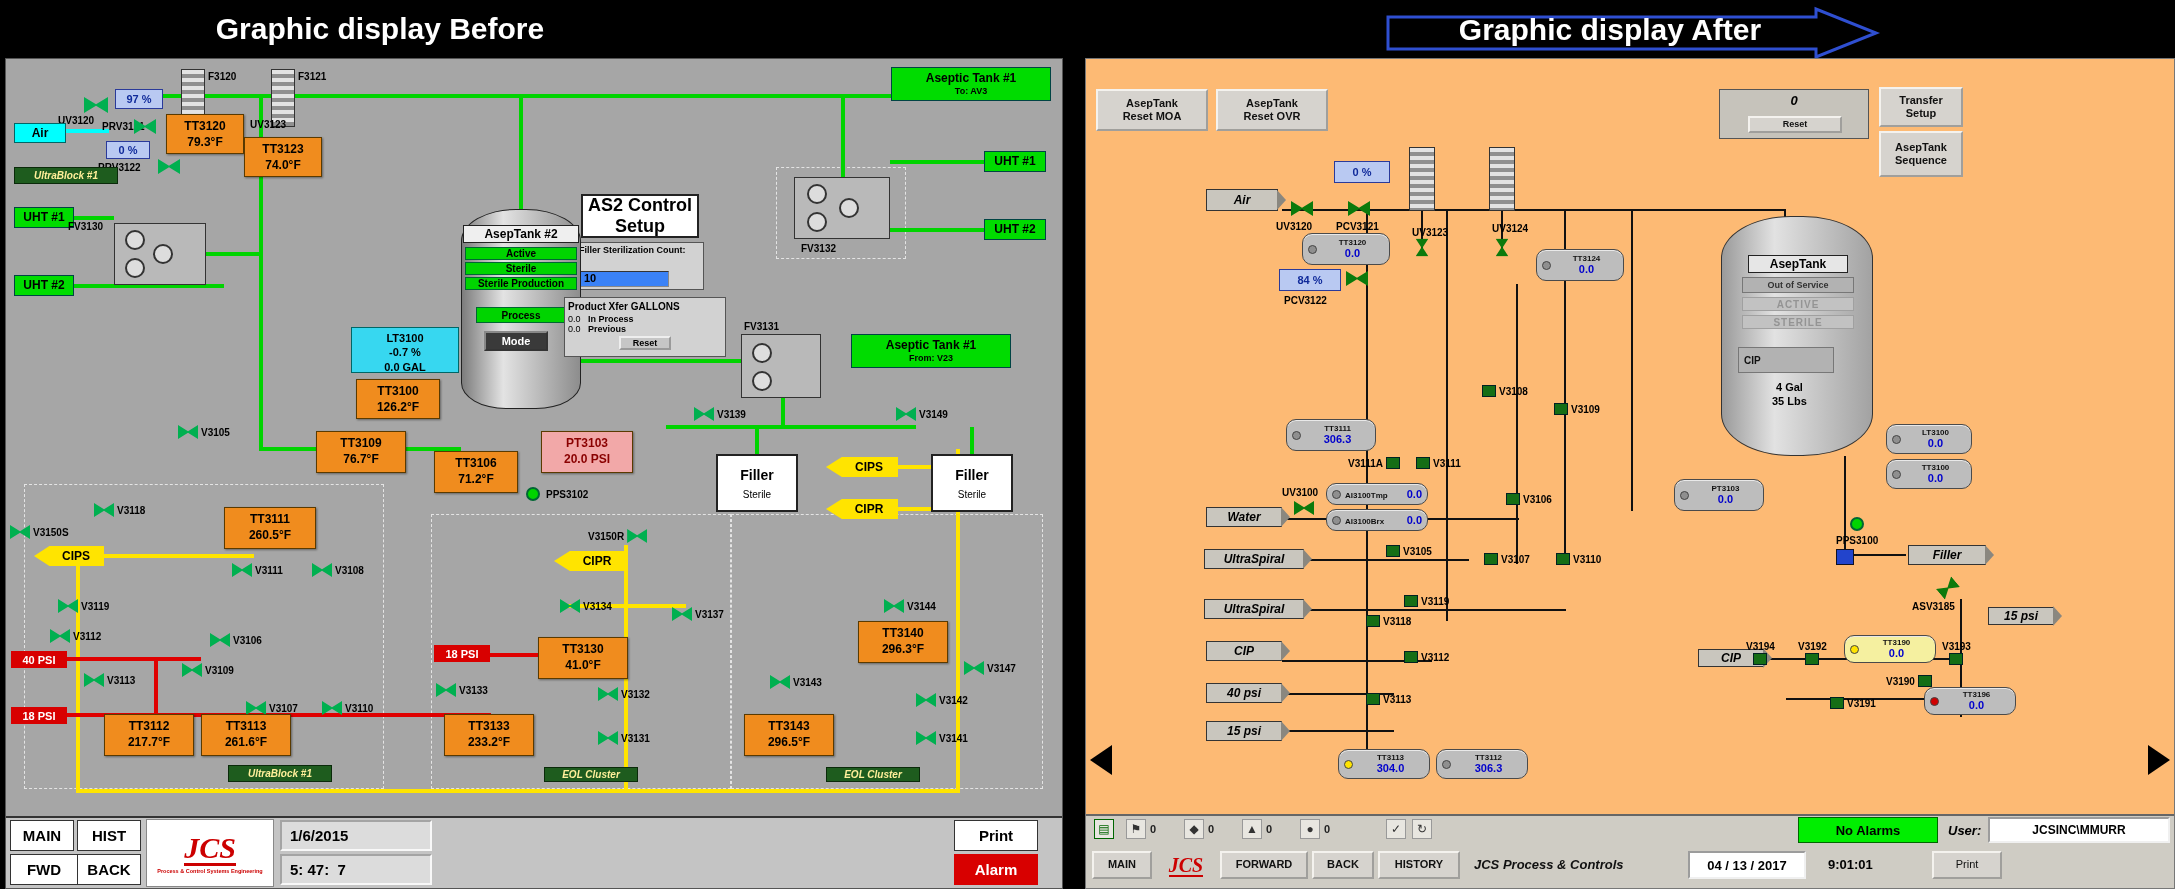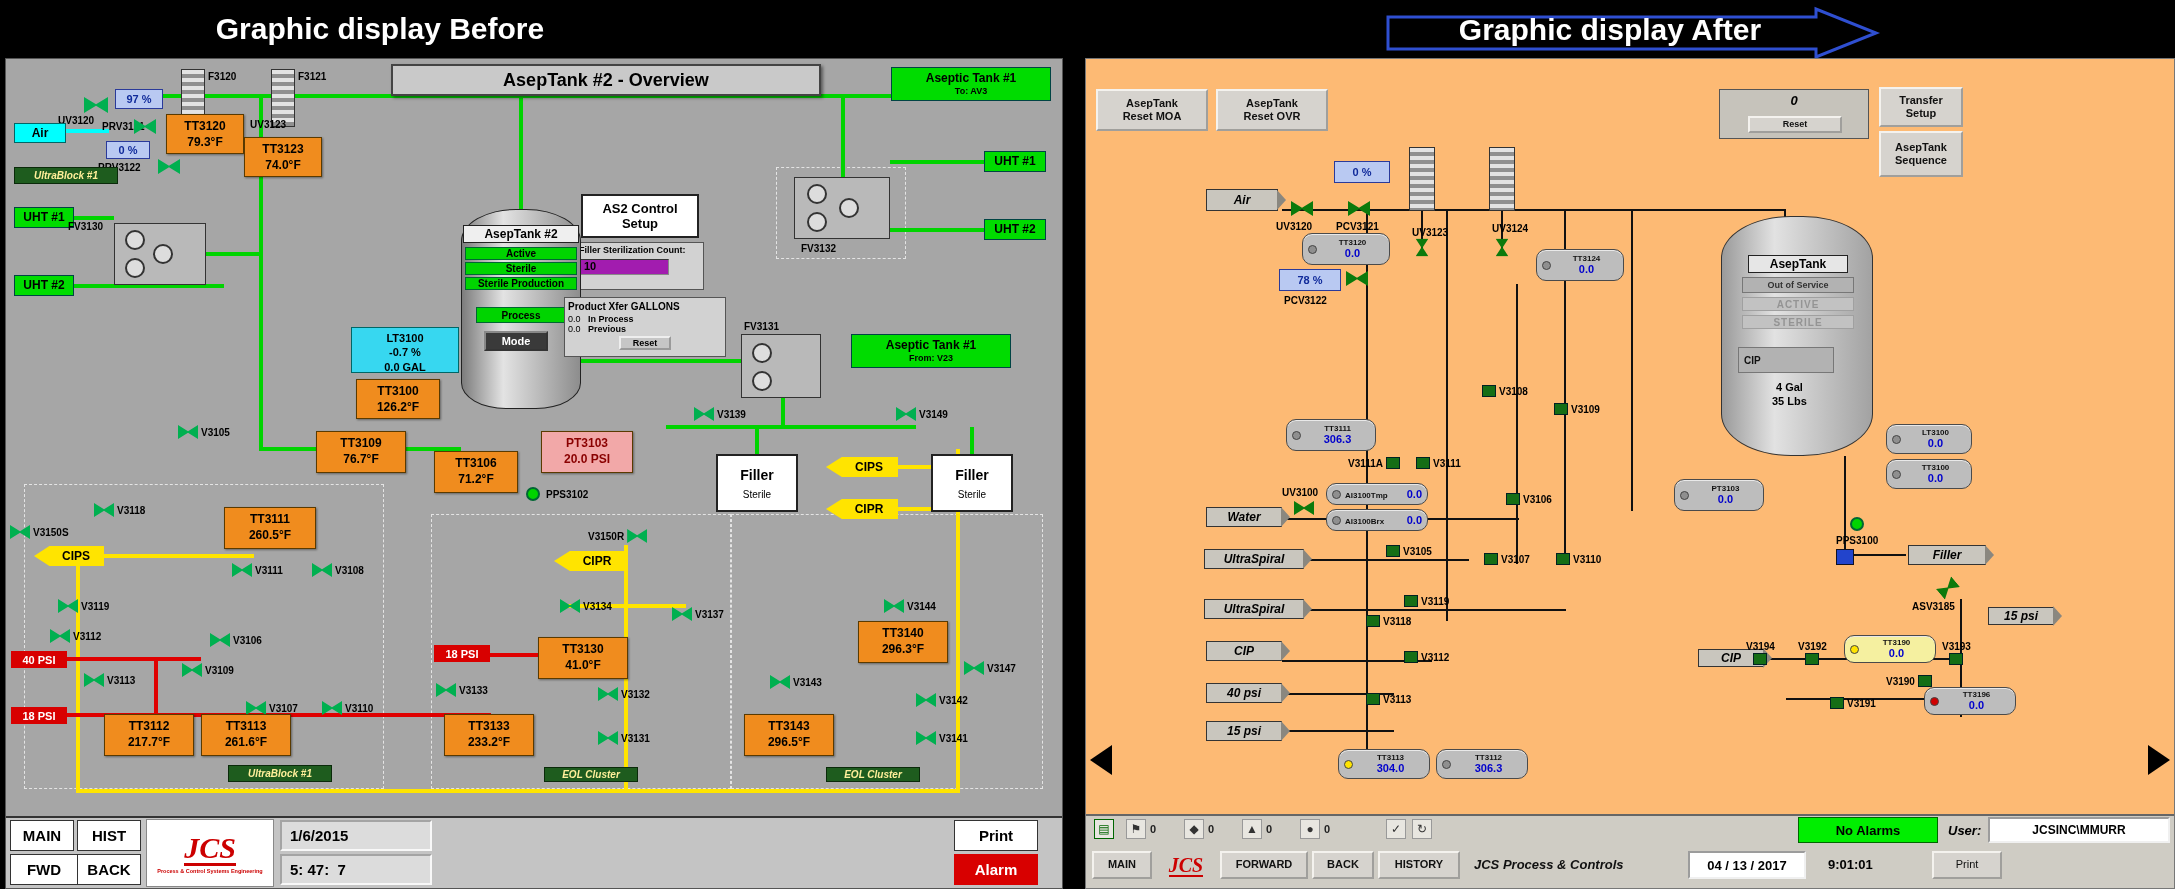--- a/index.html
+++ b/index.html
@@ -110,21 +110,20 @@
   <div class="pipe" style="left:98px;top:495px;width:150px;height:4px;background:#ffe400"></div>
   <div class="pipe" style="left:892px;top:406px;width:58px;height:4px;background:#ffe400"></div>
   <div class="pipe" style="left:892px;top:448px;width:58px;height:4px;background:#ffe400"></div>
   <div class="pipe" style="left:618px;top:486px;width:4px;height:246px;background:#ffe400"></div>
   <div class="pipe" style="left:560px;top:545px;width:120px;height:4px;background:#ffe400"></div>
   <div class="pipe" style="left:35px;top:598px;width:160px;height:4px;background:#e00000"></div>
   <div class="pipe" style="left:35px;top:654px;width:450px;height:4px;background:#e00000"></div>
   <div class="pipe" style="left:148px;top:600px;width:4px;height:56px;background:#e00000"></div>
   <div class="pipe" style="left:484px;top:594px;width:130px;height:4px;background:#e00000"></div>
 
-  <div class="titlebox abs" style="left:385px;top:5px;width:430px;height:32px">AsepTank #2 - Overview</div>
 
   <div class="pctbox" style="left:109px;top:30px;width:48px;height:20px">97 %</div>
   <div class="fcol" style="left:175px;top:10px;width:24px;height:58px"></div>
   <div class="lbl" style="left:202px;top:12px">F3120</div>
   <div class="fcol" style="left:265px;top:10px;width:24px;height:58px"></div>
   <div class="lbl" style="left:292px;top:12px">F3121</div>
   <div class="bt2" style="left:78px;top:38px;width:24px;height:16px" able="true"></div>
   <div class="lbl" style="left:52px;top:56px">UV3120</div>
   <div class="ctag" style="left:8px;top:64px;width:52px;height:20px">Air</div>
   <div class="lbl" style="left:96px;top:62px">PRV3121</div>
@@ -158,27 +157,27 @@
   </div>
   <div class="gtag2" style="left:978px;top:92px;width:62px;height:21px">UHT #1</div>
   <div class="fvbox" style="left:788px;top:118px;width:96px;height:62px">
     <div class="fvc" style="left:12px;top:6px"></div>
     <div class="fvc" style="left:44px;top:20px"></div>
     <div class="fvc" style="left:12px;top:34px"></div>
   </div>
   <div class="lbl" style="left:795px;top:184px">FV3132</div>
   <div class="gtag2" style="left:978px;top:160px;width:62px;height:21px">UHT #2</div>
 
-  <div class="whbox" style="left:575px;top:135px;width:118px;height:44px;font-weight:bold;font-size:13px">
+  <div class="whbox" style="left:575px;top:135px;width:118px;height:44px;font-weight:bold;font-size:18px">
     <span>AS2 Control</span>
     <span>Setup</span>
   </div>
   <div class="panelbox" style="left:570px;top:183px;width:128px;height:48px;padding:2px">
     <div style="font-weight:bold;font-size:9px">Filler Sterilization Count:</div>
-    <div style="background:#a21caf;border:1px inset #888;width:90px;height:16px;margin-top:4px;padding-left:4px;font-size:11px;font-weight:bold">10</div>
+    <div style="background:#3b82f6;border:1px inset #888;width:90px;height:16px;margin-top:16px;padding-left:4px;font-size:11px;font-weight:bold">10</div>
   </div>
   <div class="tankL" style="left:455px;top:150px;width:120px;height:200px"></div>
   <div class="tkname" style="left:457px;top:166px;width:116px;height:18px;line-height:16px">AsepTank #2</div>
   <div class="tkstat" style="left:459px;top:188px;width:112px;height:13px">Active</div>
   <div class="tkstat" style="left:459px;top:203px;width:112px;height:13px">Sterile</div>
   <div class="tkstat" style="left:459px;top:218px;width:112px;height:13px">Sterile Production</div>
   <div class="tkstat" style="left:470px;top:248px;width:90px;height:16px;line-height:15px">Process</div>
   <div class="modebtn" style="left:478px;top:272px;width:64px;height:20px">Mode</div>
   <div class="cyanbox" style="left:345px;top:268px;width:108px;height:46px">
     <span>LT3100</span>
@@ -448,21 +447,21 @@
         <span class="pval">0.0</span>
       </span>
   </div>
   <div class="pill" style="left:450px;top:190px;width:88px;height:32px">
     <span class="pdot"></span>
     <span class="ptxt">
         <span class="ptag">TT3124</span>
         <span class="pval">0.0</span>
       </span>
   </div>
-  <div class="pctbox" style="left:193px;top:210px;width:62px;height:22px">78 %</div>
+  <div class="pctbox" style="left:193px;top:210px;width:62px;height:22px">84 %</div>
   <div class="bt2" style="left:260px;top:212px;width:22px;height:15px;background:#0c7a0c"></div>
   <div class="lbl" style="left:198px;top:236px">PCV3122</div>
 
   <div class="tankR" style="left:635px;top:157px;width:152px;height:240px"></div>
   <div class="tkname" style="left:662px;top:196px;width:100px;height:18px;line-height:16px;background:#e6e6e6">AsepTank</div>
   <div class="graybox" style="left:656px;top:218px;width:112px;height:16px;font-size:9px">Out of Service</div>
   <div class="grayedtxt" style="left:656px;top:238px;width:112px;height:14px;font-size:10px">ACTIVE</div>
   <div class="grayedtxt" style="left:656px;top:256px;width:112px;height:14px;font-size:10px">STERILE</div>
   <div class="graybox" style="left:652px;top:288px;width:96px;height:26px;font-size:10px;justify-content:flex-start;padding-left:5px;color:#111">CIP</div>
   <div class="lbl" style="left:690px;top:322px;font-size:11px">4 Gal</div>

